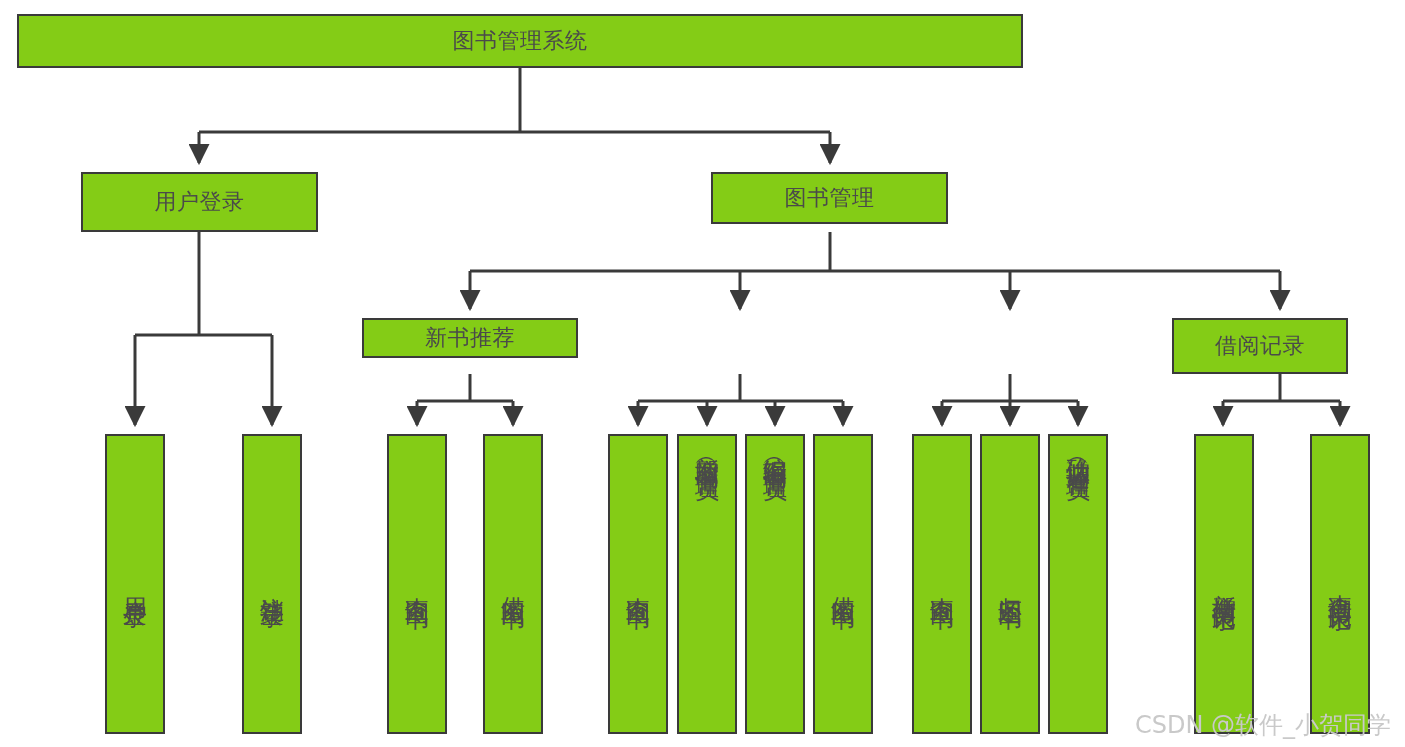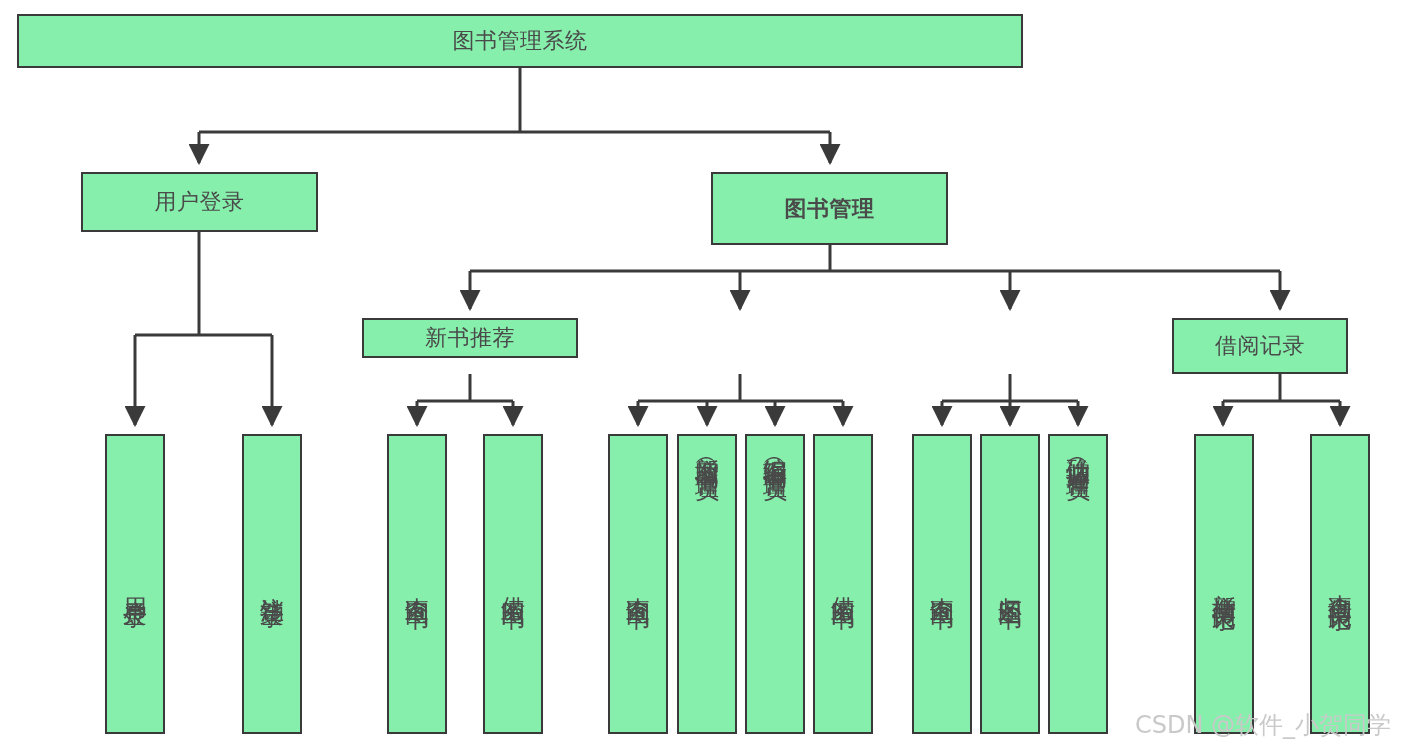--- a/index.html
+++ b/index.html
@@ -24,21 +24,21 @@
     position: absolute;
     left: 0; top: 0;
     width: 1405px;
     height: 747px;
     display: block;
   }
   .node-box {
     position: absolute;
     box-sizing: border-box;
     border: 2.5px solid #3a3a3a;
-    background: #86efac;
+    background: #84cc16;
     display: flex;
     align-items: center;
     justify-content: center;
   }
   .node-label {
     font-size: 22px;
     color: #4a4a4a;
     line-height: 1.18;
     text-align: center;
     letter-spacing: 0.5px;
@@ -126,21 +126,21 @@
     </g>
   </svg>
 
   <div class="node-box" style="left:17px; top:14px; width:1006px; height:54px;">
     <span class="node-label">图书管理系统</span>
   </div>
 
   <div class="node-box" style="left:81px; top:172px; width:237px; height:60px;">
     <span class="node-label">用户登录</span>
   </div>
-  <div class="node-box" style="left:711px; top:172px; width:237px; height:73px;font-weight:bold;">
+  <div class="node-box" style="left:711px; top:172px; width:237px; height:52px;">
     <span class="node-label">图书管理</span>
   </div>
 
   <div class="node-box" style="left:362px; top:318px; width:216px; height:40px;">
     <span class="node-label">新书推荐</span>
   </div>
   <div class="node-box" style="left:1172px; top:318px; width:176px; height:56px;">
     <span class="node-label">借阅记录</span>
   </div>
 

